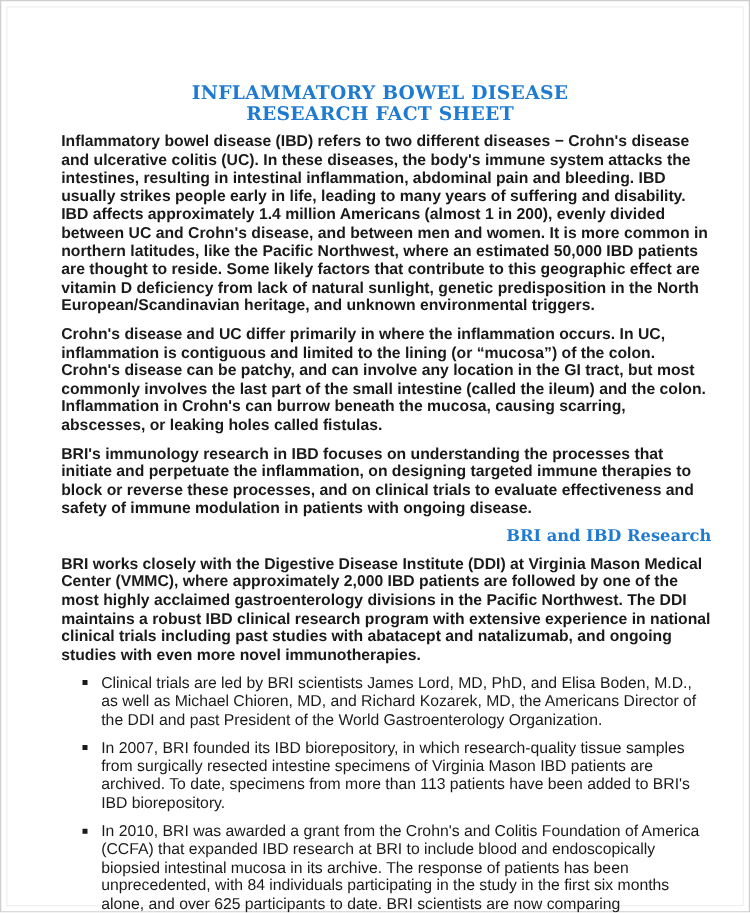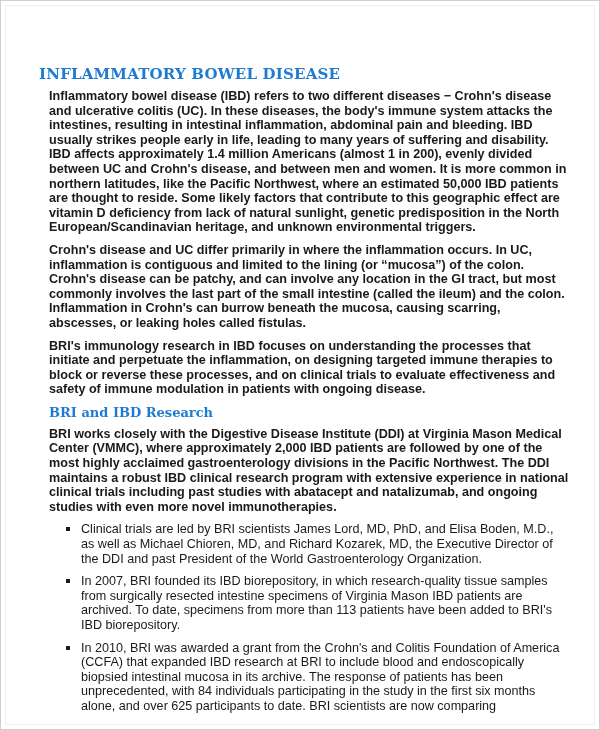--- a/index.html
+++ b/index.html
@@ -12,58 +12,59 @@
       position: absolute; left: 4px; top: 4px; right: 4px; bottom: 4px;
       border: 1px solid #f0f0f0;
     }
     .page {
       position: absolute; left: 49px; top: 66px; width: 520px;
       font-family: "Liberation Sans", sans-serif;
       color: #1a1a1a; font-size: 12.6px; line-height: 14.6px;
     }
     .title {
       font-family: "DejaVu Serif", serif; font-weight: bold;
-      color: #1f7bd1; text-align: left; font-size: 15px; line-height: 17px;
+      color: #1f7bd1; text-align: center; font-size: 15px; line-height: 17px;
       letter-spacing: 0.2px; margin: 0 0 6px 0;
       margin-left: -10px;
     }
     p { margin: 0 0 8px 0; font-weight: bold; }
     h2 {
       font-family: "DejaVu Serif", serif; font-weight: bold;
-      color: #1f7bd1; font-size: 13px; line-height: 16px; margin: 6px 0 6px 0;
+      color: #1f7bd1; font-size: 13px; line-height: 16px; margin: 6px 0 6px 0; text-align: right;
     }
     ul { list-style: none; margin: 0; padding: 0; }
     li { position: relative; padding-left: 32px; margin-bottom: 8px; }
     li .bullet {
       position: absolute; left: 17px; top: 5px; width: 4px; height: 4px; background: #1a1a1a;
     }
   </style>
 </head>
 <body>
 
 <div class="frame">
   <div class="frame-inner"></div>
 </div>
 
 <div class="page">
   <div class="title">
     <div>INFLAMMATORY BOWEL DISEASE</div>
+    <div>RESEARCH FACT SHEET</div>
   </div>
 
   <p>Inflammatory bowel disease (IBD) refers to two different diseases − Crohn's disease and ulcerative colitis (UC). In these diseases, the body's immune system attacks the intestines, resulting in intestinal inflammation, abdominal pain and bleeding. IBD usually strikes people early in life, leading to many years of suffering and disability. IBD affects approximately 1.4 million Americans (almost 1 in 200), evenly divided between UC and Crohn's disease, and between men and women. It is more common in northern latitudes, like the Pacific Northwest, where an estimated 50,000 IBD patients are thought to reside. Some likely factors that contribute to this geographic effect are vitamin D deficiency from lack of natural sunlight, genetic predisposition in the North European/Scandinavian heritage, and unknown environmental triggers.</p>
   <p>Crohn's disease and UC differ primarily in where the inflammation occurs. In UC, inflammation is contiguous and limited to the lining (or “mucosa”) of the colon. Crohn's disease can be patchy, and can involve any location in the GI tract, but most commonly involves the last part of the small intestine (called the ileum) and the colon. Inflammation in Crohn's can burrow beneath the mucosa, causing scarring, abscesses, or leaking holes called fistulas.</p>
   <p>BRI's immunology research in IBD focuses on understanding the processes that initiate and perpetuate the inflammation, on designing targeted immune therapies to block or reverse these processes, and on clinical trials to evaluate effectiveness and safety of immune modulation in patients with ongoing disease.</p>
 
   <h2>BRI and IBD Research</h2>
   <p>BRI works closely with the Digestive Disease Institute (DDI) at Virginia Mason Medical Center (VMMC), where approximately 2,000 IBD patients are followed by one of the most highly acclaimed gastroenterology divisions in the Pacific Northwest. The DDI maintains a robust IBD clinical research program with extensive experience in national clinical trials including past studies with abatacept and natalizumab, and ongoing studies with even more novel immunotherapies.</p>
 
   <ul>
     <li>
       <span class="bullet"></span>
-      <span>Clinical trials are led by BRI scientists James Lord, MD, PhD, and Elisa Boden, M.D., as well as Michael Chioren, MD, and Richard Kozarek, MD, the Executive Director of the DDI and past President of the World Gastroenterology Organization.</span>
+      <span>Clinical trials are led by BRI scientists James Lord, MD, PhD, and Elisa Boden, M.D., as well as Michael Chioren, MD, and Richard Kozarek, MD, the Americans Director of the DDI and past President of the World Gastroenterology Organization.</span>
     </li>
     <li>
       <span class="bullet"></span>
       <span>In 2007, BRI founded its IBD biorepository, in which research-quality tissue samples from surgically resected intestine specimens of Virginia Mason IBD patients are archived. To date, specimens from more than 113 patients have been added to BRI's IBD biorepository.</span>
     </li>
     <li>
       <span class="bullet"></span>
       <span>In 2010, BRI was awarded a grant from the Crohn's and Colitis Foundation of America (CCFA) that expanded IBD research at BRI to include blood and endoscopically biopsied intestinal mucosa in its archive. The response of patients has been unprecedented, with 84 individuals participating in the study in the first six months alone, and over 625 participants to date. BRI scientists are now comparing</span>
     </li>
   </ul>

